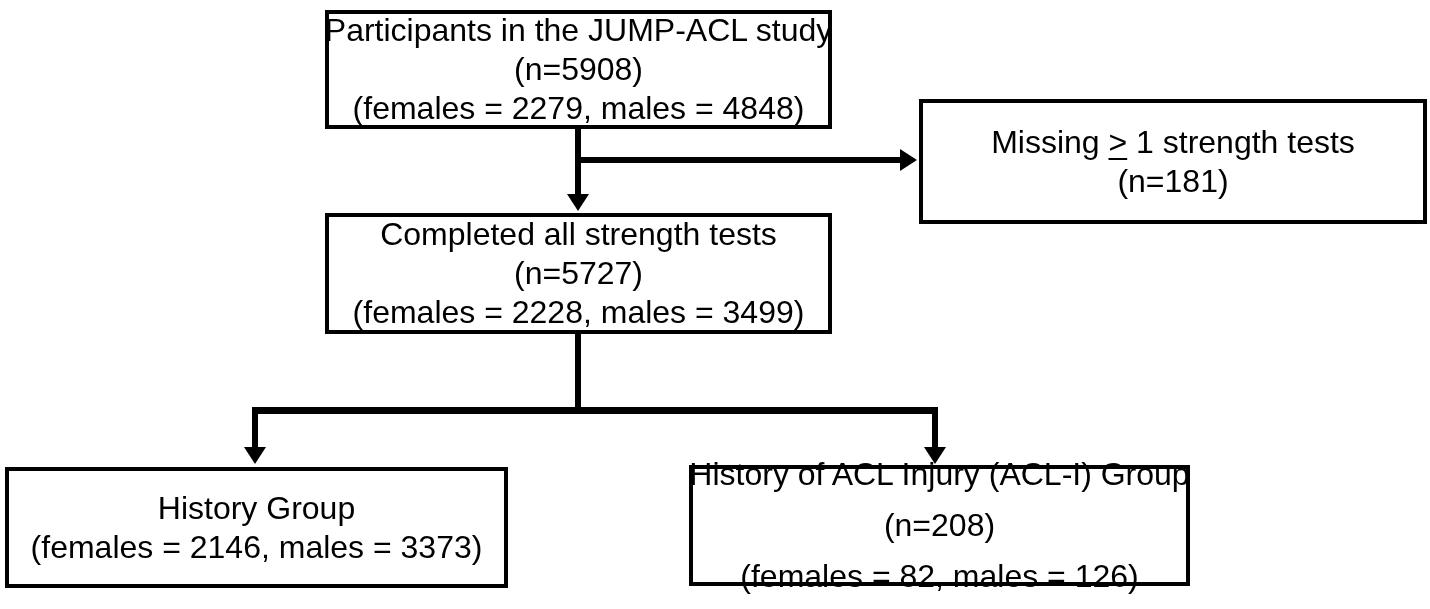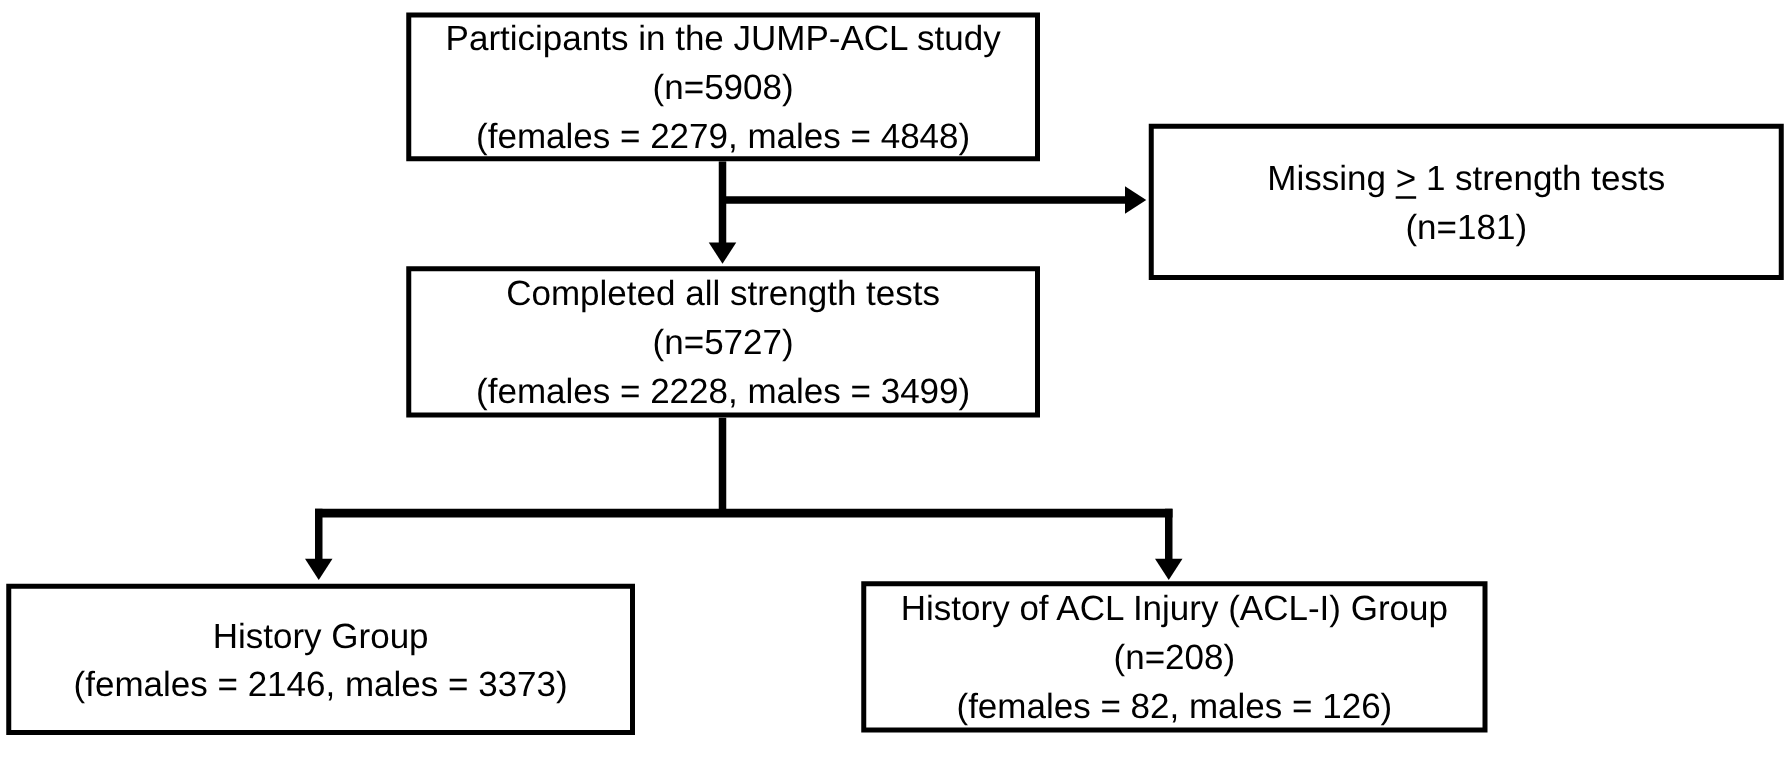--- a/index.html
+++ b/index.html
@@ -19,29 +19,29 @@
   .box {
     position: absolute;
     box-sizing: border-box;
     border: 4px solid #000000;
     background: #ffffff;
     display: flex;
     flex-direction: column;
     align-items: center;
     justify-content: center;
     text-align: center;
-    font-size: 28px;
+    font-size: 32px;
     line-height: 39px;
     white-space: nowrap;
   }
   #box-participants { left: 325px; top: 10px;  width: 507px; height: 119px; }
   #box-missing      { left: 919px; top: 99px;  width: 508px; height: 125px; }
   #box-completed    { left: 325px; top: 213px; width: 507px; height: 121px; }
   #box-control      { left: 5px;   top: 467px; width: 503px; height: 121px; }
-  #box-acl          { left: 689px; top: 465px; width: 501px; height: 121px; }
+  #box-acl          { left: 689px; top: 465px; width: 501px; height: 121px; gap: 12px; }
 
   .seg {
     position: absolute;
     background: #000000;
   }
   #stem-top      { left: 575px; top: 129px; width: 6px;   height: 66px; }
   #branch-missing{ left: 578px; top: 157px; width: 322px; height: 6px;  }
   #stem-mid      { left: 575px; top: 334px; width: 6px;   height: 76px; }
   #split-bar     { left: 252px; top: 407px; width: 686px; height: 7px;  }
   #drop-left     { left: 252px; top: 407px; width: 6px;   height: 41px; }

